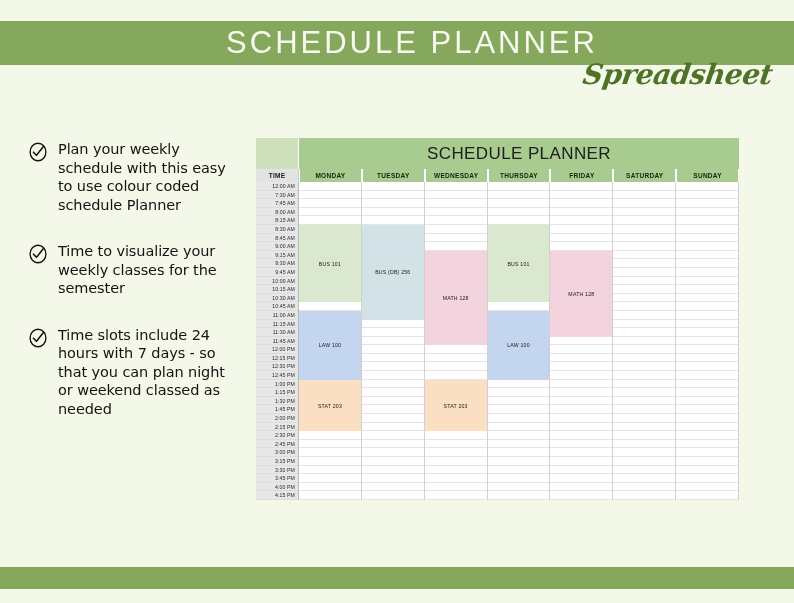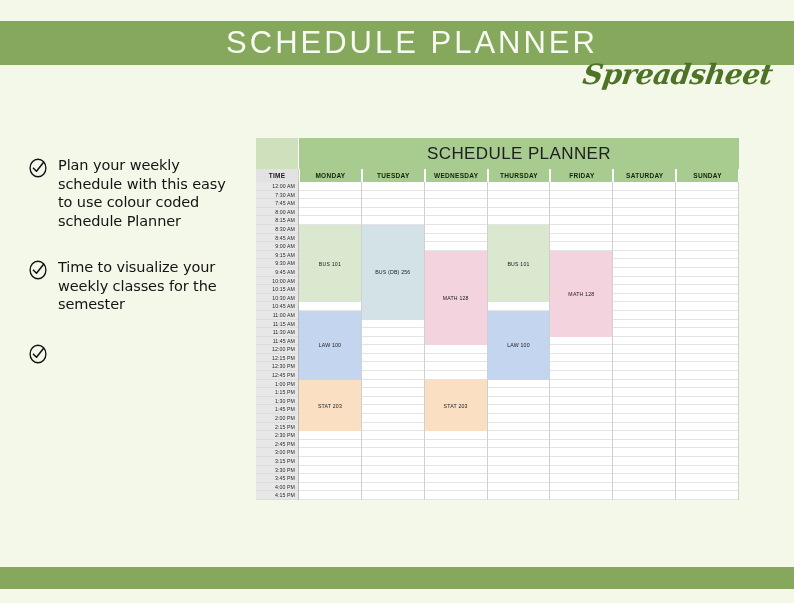--- a/index.html
+++ b/index.html
@@ -28,21 +28,21 @@
     font-size:28px;letter-spacing:-0.5px;
     transform:skewX(-8deg);
   }
   
   .bottom-banner{
     position:absolute;left:0;bottom:14px;width:794px;height:22px;
     background:#85a85c;
   }
   
   .bullets{
-    position:absolute;left:28px;top:156px;width:215px;
+    position:absolute;left:28px;top:140px;width:215px;
   }
   .bullet{display:flex;align-items:flex-start;margin-bottom:28px;}
   .check-icon{
     width:20px;height:20px;flex:0 0 20px;margin-right:10px;margin-top:2px;
   }
   .bullet-text{
     font-size:14.5px;line-height:1.28;color:#141414;
     font-family:"DejaVu Sans", sans-serif;
     letter-spacing:-0.1px;
   }
@@ -135,20 +135,21 @@
     <span class="bullet-text">Time to visualize your weekly classes for the semester</span>
   </div>
 
   <div class="bullet">
     <span class="check-icon">
       <svg viewBox="0 0 24 24" width="20" height="20">
         <ellipse cx="12" cy="12" rx="9.5" ry="10.5" fill="none" stroke="#111" stroke-width="1.6"></ellipse>
         <path d="M6.5 12.2 L10.2 16 L18.5 5.5" fill="none" stroke="#111" stroke-width="1.8" stroke-linecap="round" stroke-linejoin="round"></path>
       </svg>
     </span>
+    <span class="bullet-text">Time slots include 24 hours with 7 days - so that you can plan night or weekend classed as needed</span>
   </div>
 
 </div>
 
 <div class="sheet">
 
   <div class="sheet-title-row">
     <div class="corner-cell"></div>
     <div class="sheet-title">SCHEDULE PLANNER</div>
   </div>

